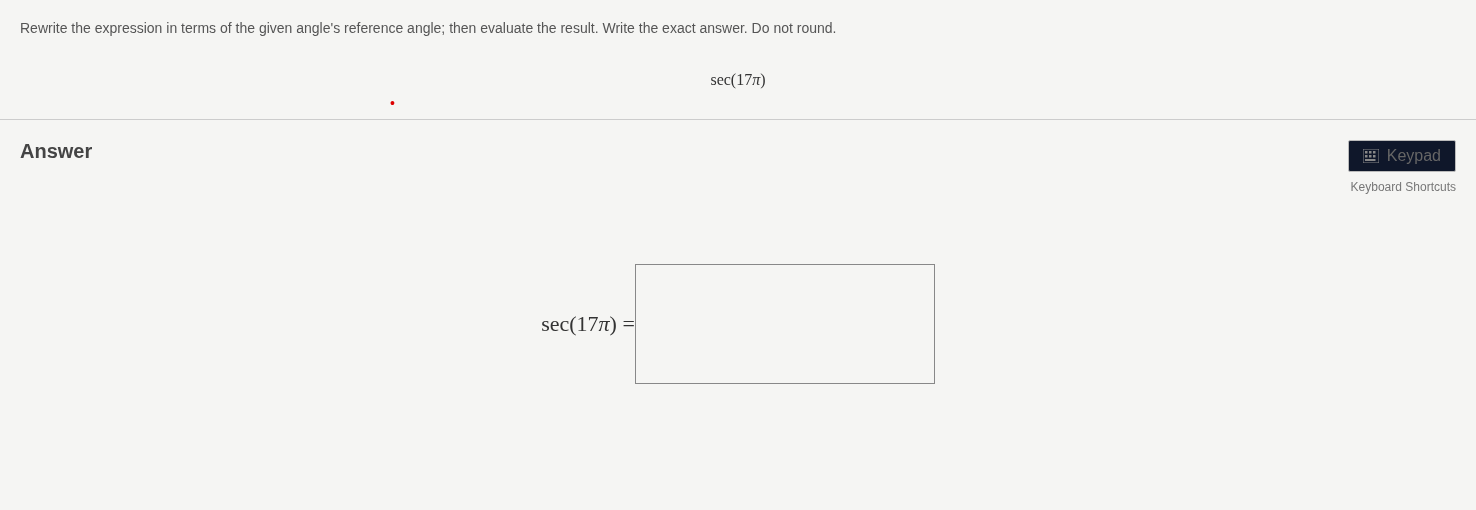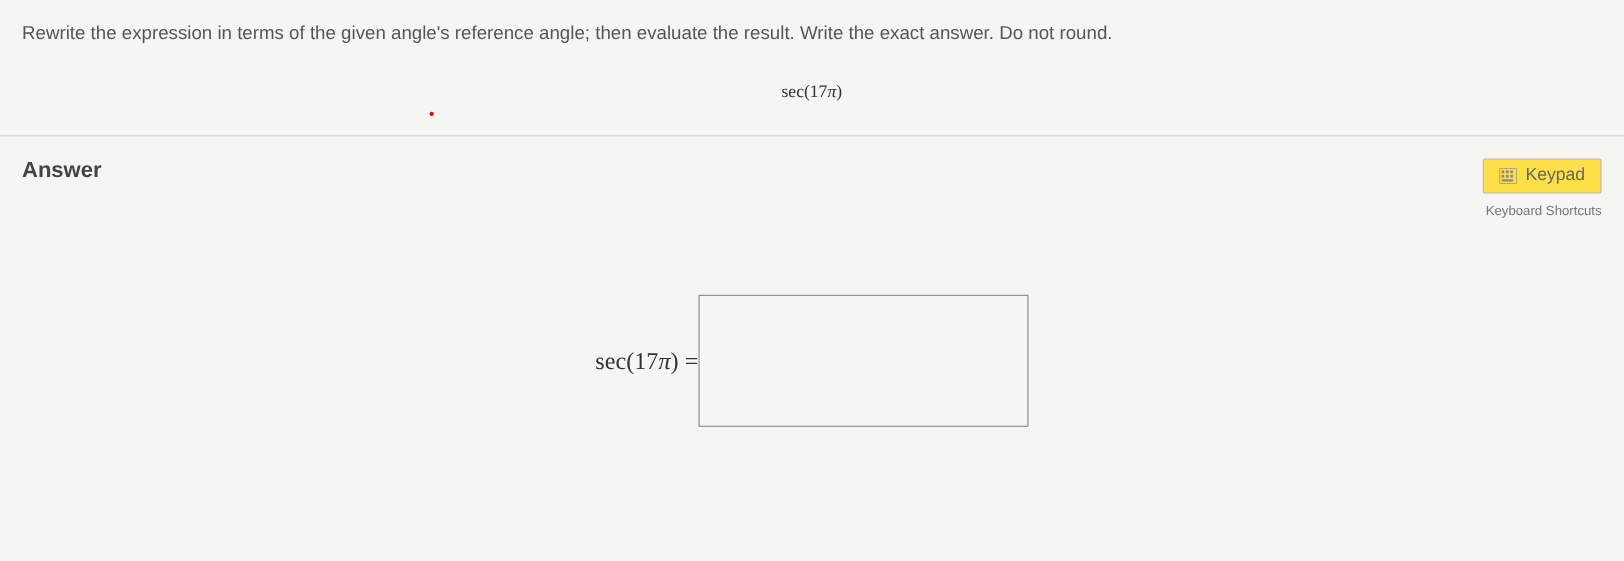--- a/index.html
+++ b/index.html
@@ -16,21 +16,21 @@
       overflow: hidden;
     }
     
     .question-section {
       padding: 20px 20px 30px 20px;
       border-bottom: 1px solid #ccc;
     }
     
     .question-text {
       color: #555;
-      font-size: 17px;
+      font-size: 14px;
       font-weight: 400;
       margin-bottom: 35px;
     }
     
     .expression {
       text-align: center;
       font-family: "Times New Roman", serif;
       font-size: 16px;
       color: #333;
     }
@@ -55,21 +55,21 @@
     .right-controls {
       text-align: right;
     }
     
     .keypad-btn {
       display: inline-flex;
       align-items: center;
       gap: 8px;
       padding: 6px 14px;
       border: 1px solid #bbb;
-      background: #fde047;
+      background: #0f172a;
       color: #666;
       font-size: 16px;
       cursor: pointer;
       border-radius: 2px;
     }
     
     .keypad-icon {
       width: 16px;
       height: 14px;
       display: inline-block;

